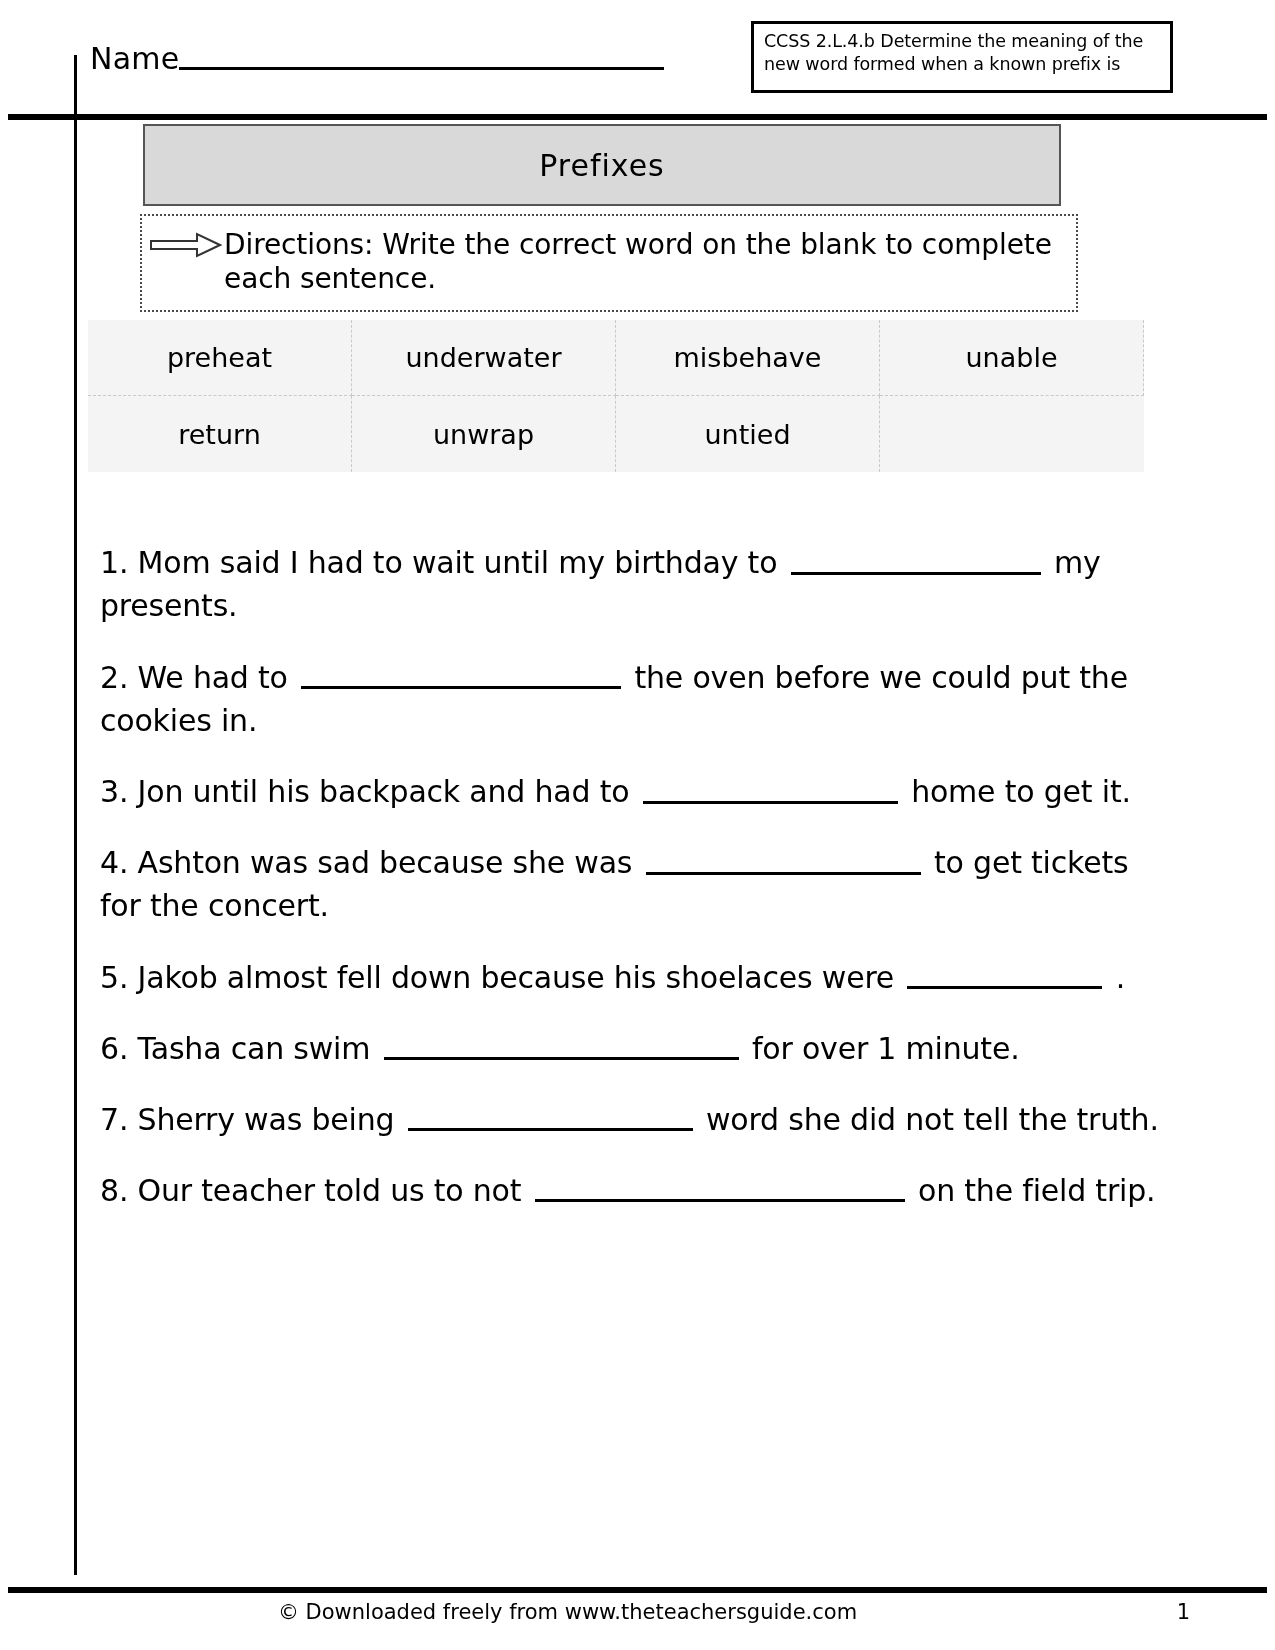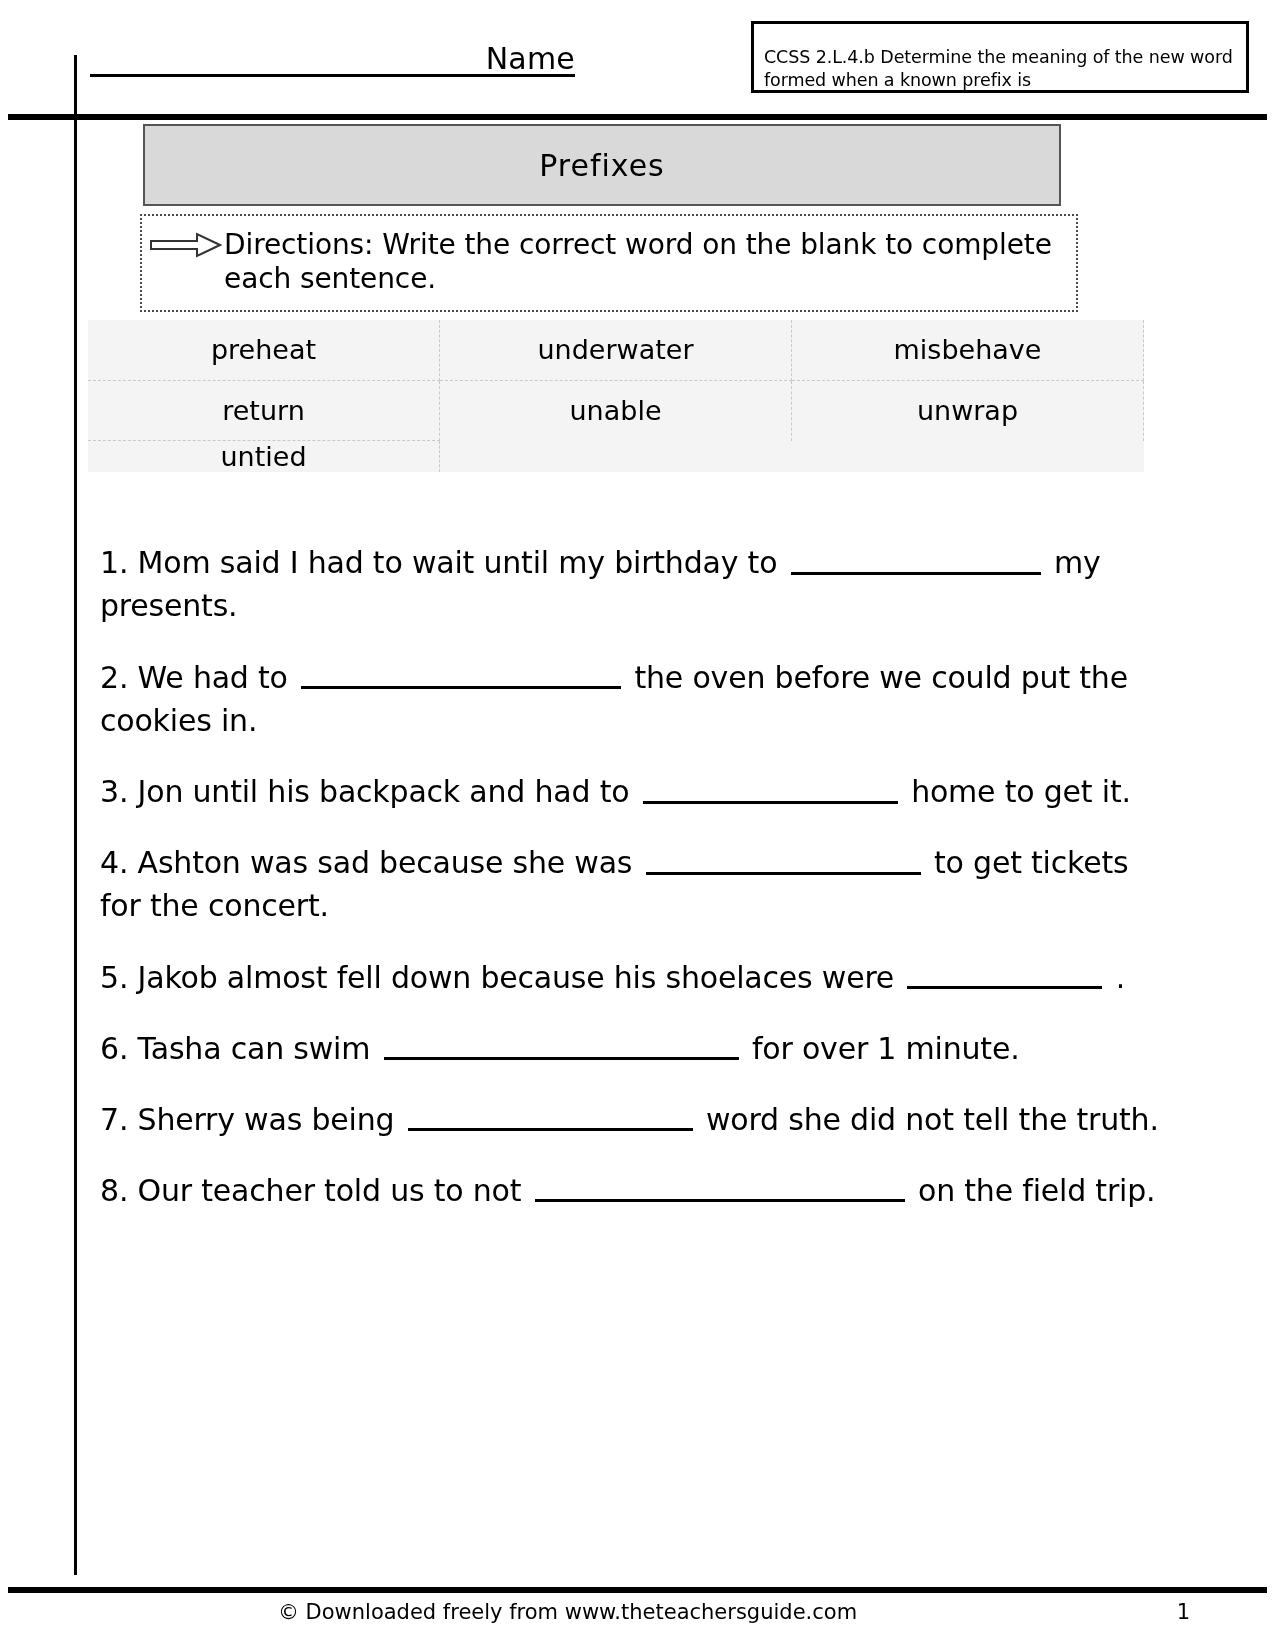--- a/index.html
+++ b/index.html
@@ -42,44 +42,43 @@
     background: #000;
   }
 
   
   .name-row {
     position: absolute;
     left: 90px;
     top: 44px;
     display: flex;
     align-items: flex-end;
-    flex-direction: column;
   }
   .name-label {
     font-size: 30px;
     line-height: 1;
     letter-spacing: 0.2px;
   }
   .name-blank {
     width: 485px;
     height: 0;
     border-bottom: 3px solid #000;
     margin-bottom: 4px;
   }
 
   .ccss-box {
     position: absolute;
     left: 751px;
     top: 21px;
-    width: 498px;
+    width: 422px;
     height: 72px;
     border: 3px solid #000;
     background: #fff;
     box-sizing: border-box;
-    padding: 22px 8px 0 10px;
+    padding: 6px 8px 0 10px;
   }
   .ccss-text {
     font-size: 17.5px;
     line-height: 1.32;
     font-style: normal;
     white-space: normal;
     letter-spacing: -0.1px;
   }
 
   
@@ -129,21 +128,21 @@
 
   
   .wordbank {
     position: absolute;
     left: 88px;
     top: 320px;
     width: 1056px;
     height: 152px;
     background: #f4f4f4;
     display: grid;
-    grid-template-columns: repeat(3, 1fr);
+    grid-template-columns: repeat(4, 1fr);
     grid-template-rows: repeat(2, 1fr);
     box-sizing: border-box;
   }
   .wb-cell {
     display: flex;
     align-items: center;
     justify-content: center;
     font-size: 27px;
     border-right: 1px dashed #c9c9c9;
     border-bottom: 1px dashed #c9c9c9;
@@ -220,22 +219,22 @@
       <path d="M1 9 L47 9 L47 2 L70 13 L47 24 L47 17 L1 17 Z" fill="#ffffff" stroke="#333333" stroke-width="2"></path>
     </svg>
   </span>
   <span class="directions-text">Directions: Write the correct word on the blank to complete each sentence.</span>
 </div>
 
 <div class="wordbank">
   <div class="wb-cell">preheat</div>
   <div class="wb-cell">underwater</div>
   <div class="wb-cell">misbehave</div>
+  <div class="wb-cell">unable</div>
   <div class="wb-cell">return</div>
-  <div class="wb-cell">unable</div>
   <div class="wb-cell">unwrap</div>
   <div class="wb-cell">untied</div>
 </div>
 
 <div class="questions">
   <div class="q">
     <span class="num">1.</span>
     <span>Mom said I had to wait until my birthday to</span>
     <span class="blank" style="width: 250px;"></span>
     <span>my presents.</span>

